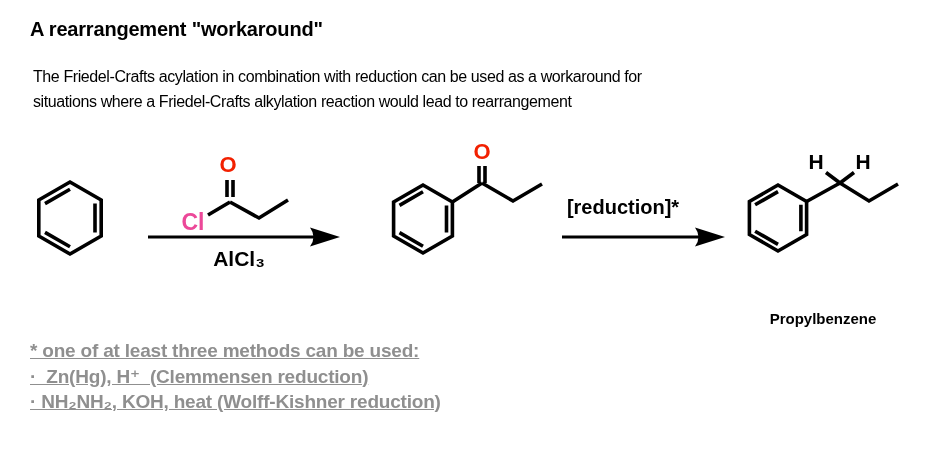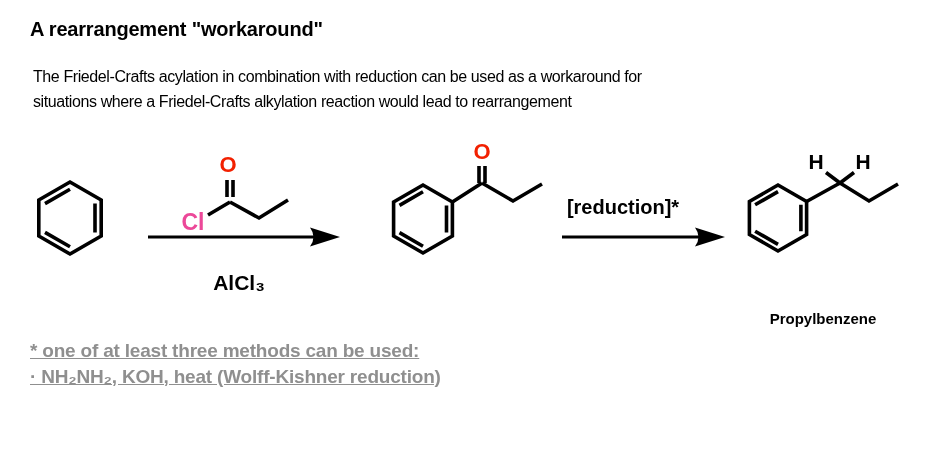--- a/index.html
+++ b/index.html
@@ -59,28 +59,29 @@
     <g>
       <polygon points="778,185 749.4,201.5 749.4,234.5 778,251 806.6,234.5 806.6,201.5"></polygon>
       <path d="M778,191.6 L755.1,204.8 M800.9,204.8 L800.9,231.2 M755.1,231.2 L778,244.4"></path>
       <path d="M806.6,201.5 L840,183 M840,183 L869,201 L898,184"></path>
       <path d="M840,183 L826,172.5 M840,183 L854,172.5"></path>
     </g>
   </svg>
 
   <span class="atom" style="left:228px;top:165px;color:#f22000;">O</span>
   <span class="atom" style="left:193px;top:222px;color:#ec4899;font-size:23px;">Cl</span>
-  <span class="lbl" style="left:239px;top:283px;font-size:21px;">AlCl₃</span>
+  <span class="lbl" style="left:239px;top:259px;font-size:21px;">AlCl₃</span>
 
   <span class="atom" style="left:482px;top:152px;color:#f22000;">O</span>
 
   <span class="lbl" style="left:623px;top:207px;">[reduction]*</span>
 
   <span class="atom" style="left:816px;top:161px;font-size:21px;">H</span>
   <span class="atom" style="left:863px;top:161px;font-size:21px;">H</span>
   <span class="lbl" id="product-name" style="left:823px;top:318px;">Propylbenzene</span>
 
   <div id="footnotes" class="abs" style="color:#8f8f8f;">
     <div class="footnote-line">* one of at least three methods can be used:</div>
+    <div class="footnote-line">·  Zn(Hg), H⁺  (Clemmensen reduction)</div>
     <div class="footnote-line">· NH₂NH₂, KOH, heat (Wolff-Kishner reduction)</div>
   </div>
 
 </div>
 
 </body></html>

